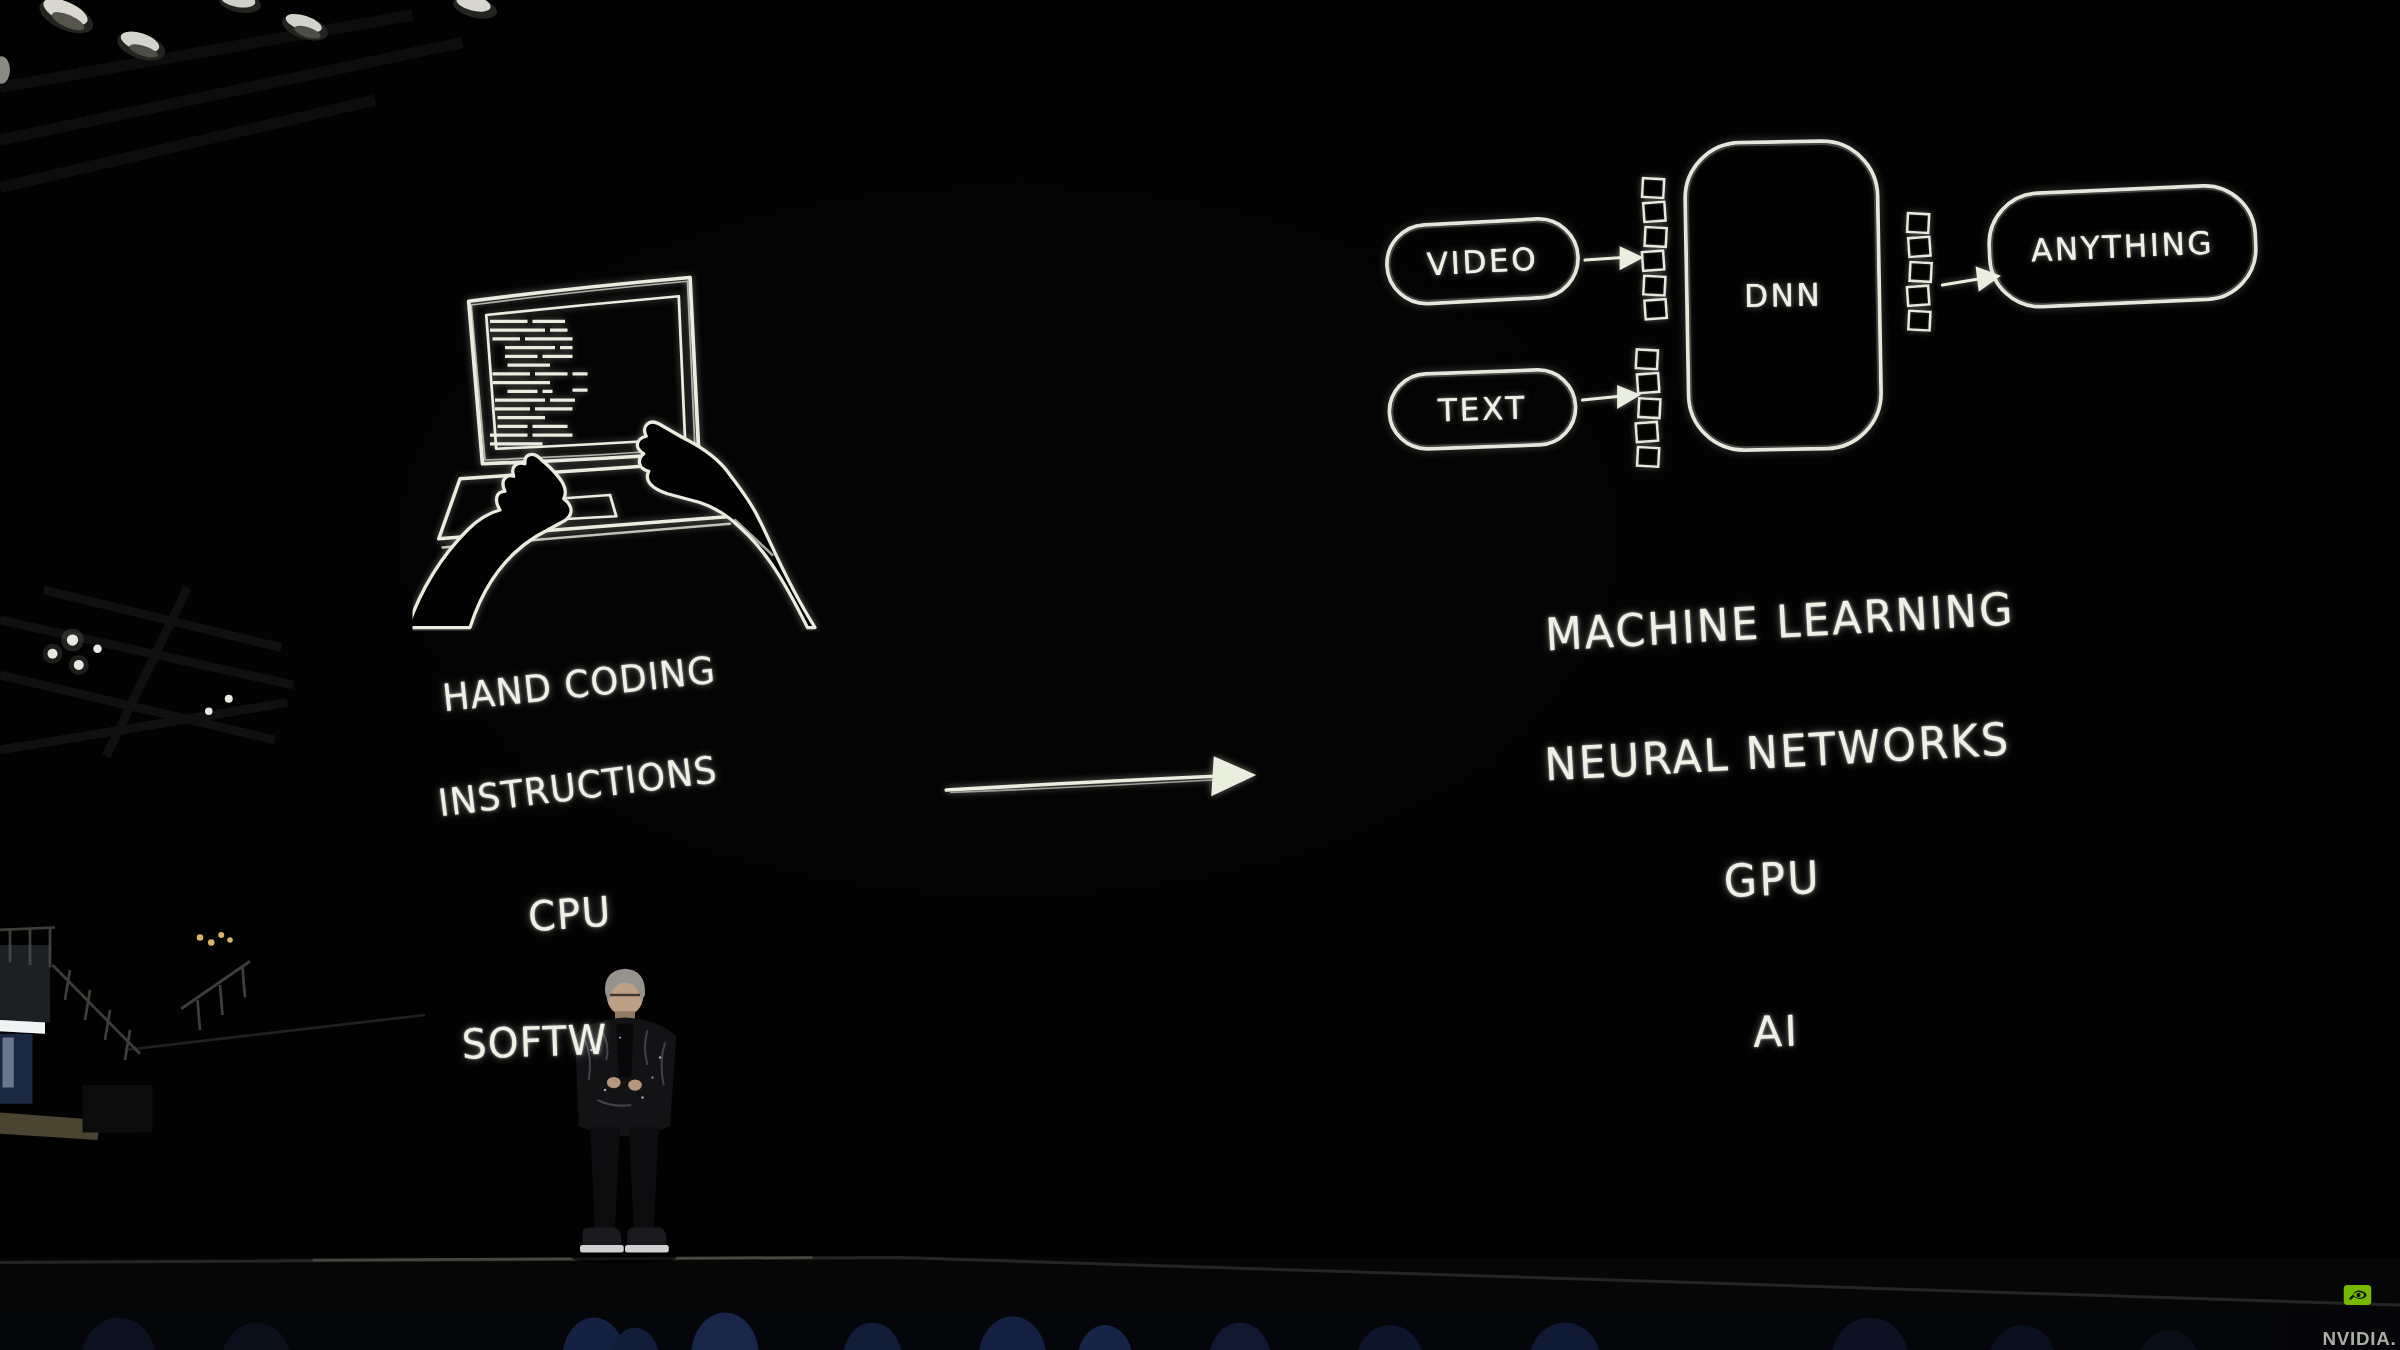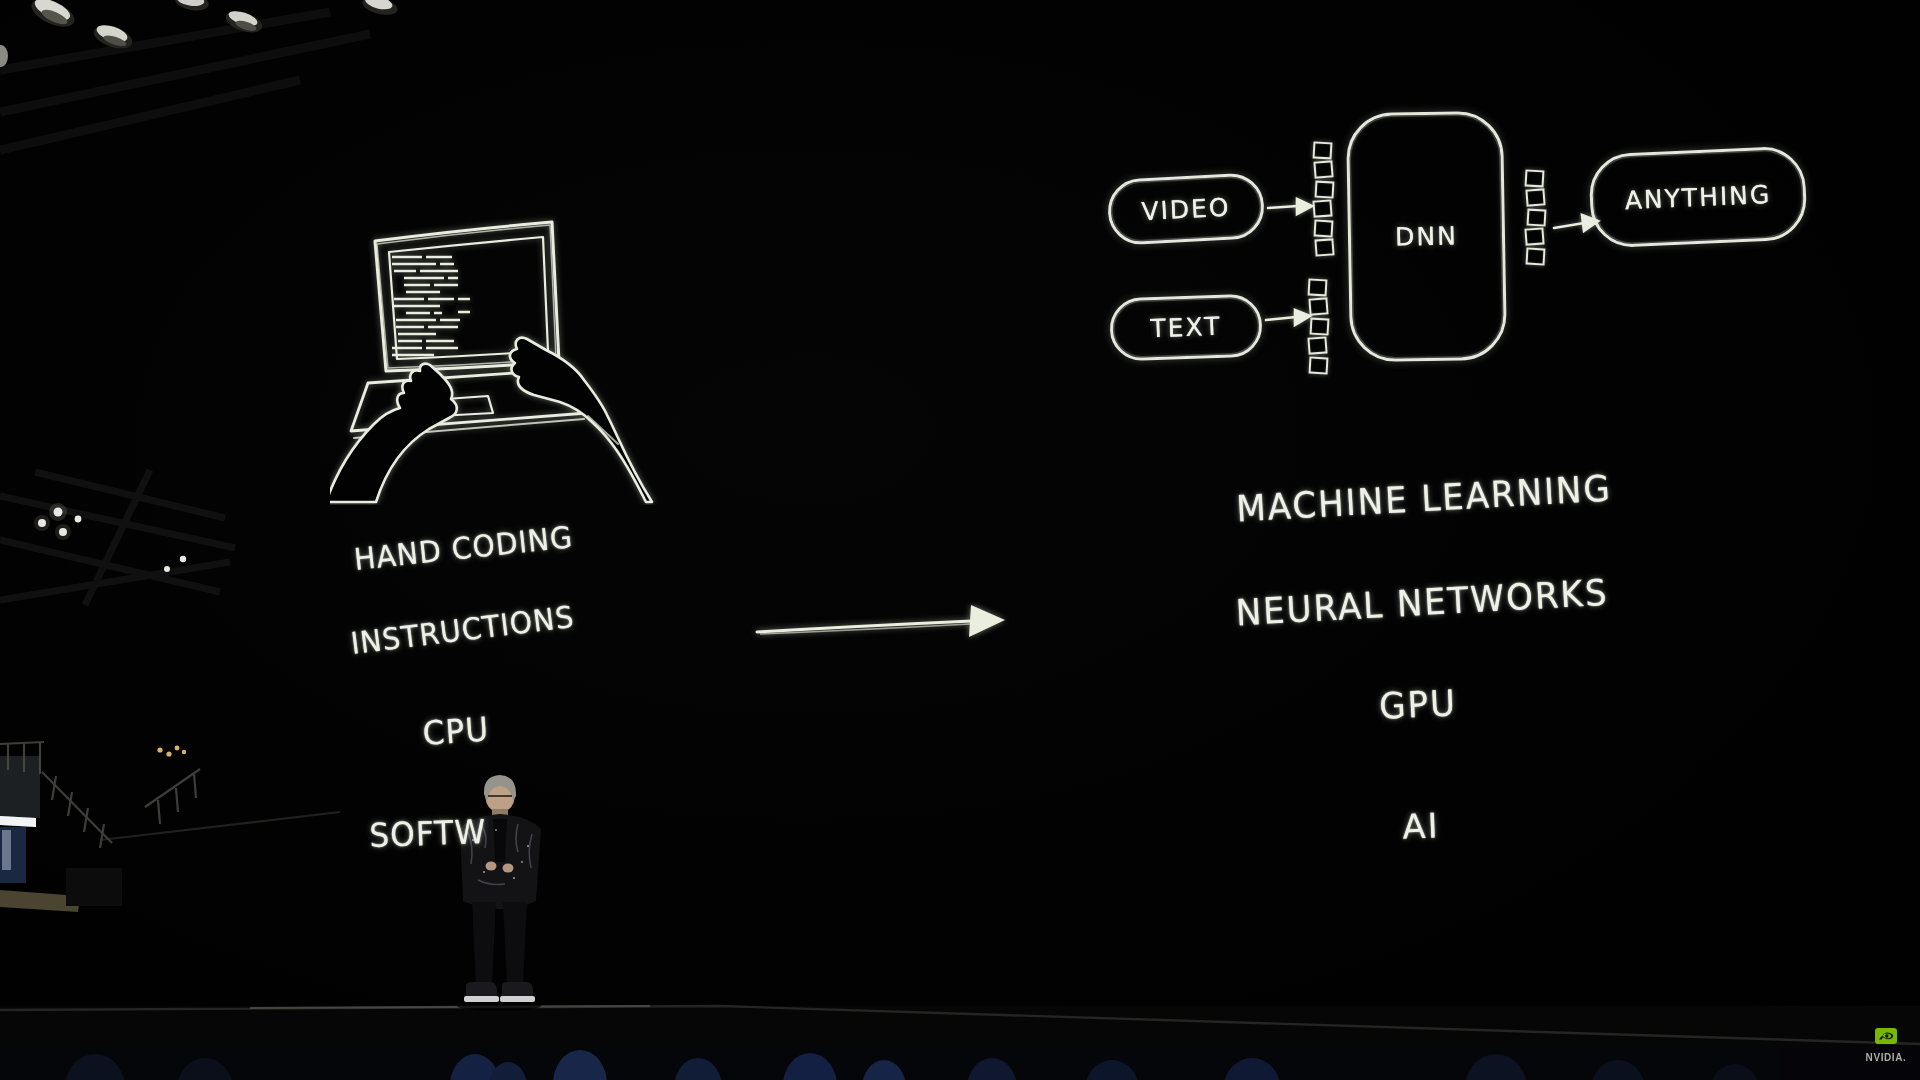--- a/index.html
+++ b/index.html
@@ -30,21 +30,21 @@
   .pill{border-radius:34px;}
   .dnn{border-radius:46px;border-width:3.5px;}
   .stack{position:absolute;width:24px;}
   .sq{
     width:15px;height:13px;margin:2.5px auto;
     border:2.5px solid rgba(242,246,234,.95);
     box-shadow:0 0 5px rgba(220,228,205,.38), inset 0 0 2px rgba(220,228,205,.3);
   }
   .watermark{position:absolute;left:1858px;top:1027px;width:56px;text-align:center;}
   .watermark .brand{
-    font-size:10px;font-weight:bold;letter-spacing:.6px;color:#a9afa4;margin-top:6px;
+    font-size:15px;font-weight:bold;letter-spacing:.6px;color:#a9afa4;margin-top:17px;
     font-family:"Liberation Sans",sans-serif;
   }
 </style>
 </head>
 <body>
 
 <div class="stage">
 
   <svg class="abs" style="left:0;top:0" width="1920" height="1080" viewBox="0 0 1920 1080">
 

